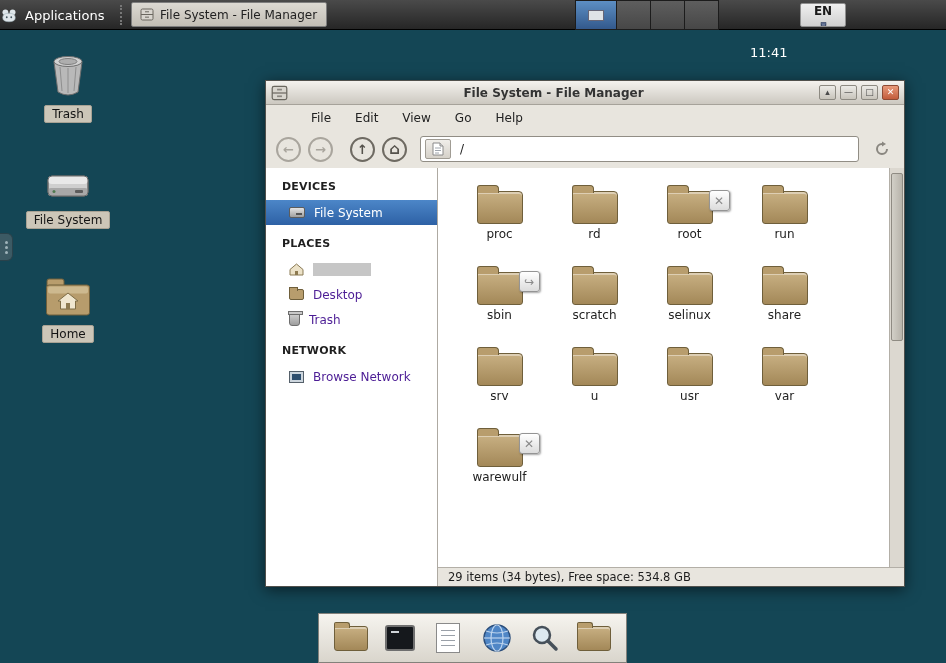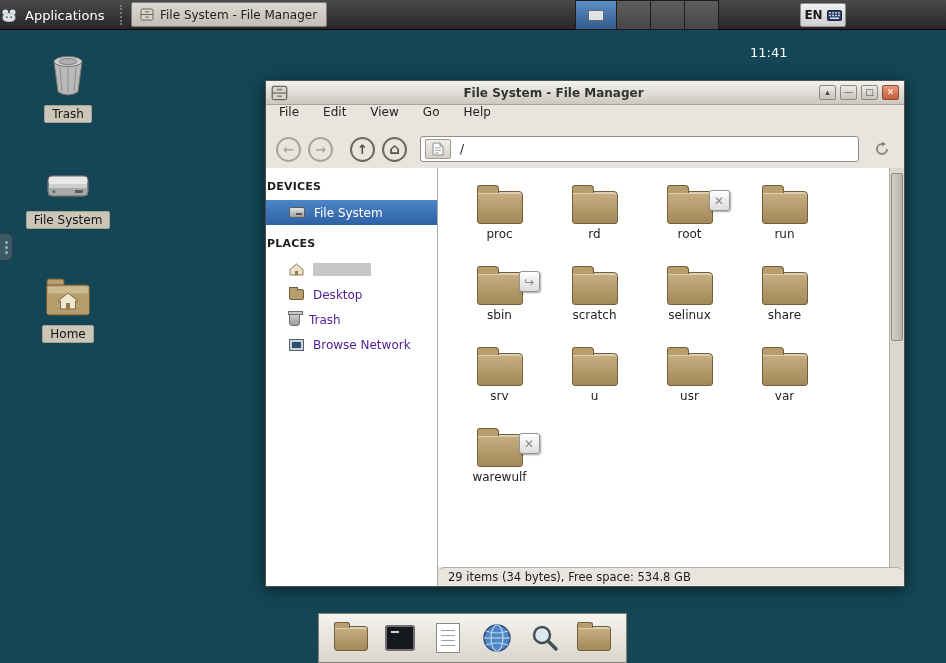--- a/index.html
+++ b/index.html
@@ -17,21 +17,21 @@
     color:#222; font-size:12px; white-space:nowrap; overflow:hidden; }
   .pager { position:absolute; left:575px; top:0; height:30px; display:flex; }
   .ws { height:30px; border:1px solid #1c1c1c; border-left:none; background:linear-gradient(#5e5e5e,#474747);
     display:flex; align-items:center; justify-content:center; }
   .ws:first-child { border-left:1px solid #1c1c1c; }
   .ws.active { background:linear-gradient(#5d8fc4,#33598c); }
   .ws-mini { width:16px; height:11px; background:#dfe3e6; border:1px solid #6a7population0; border:1px solid #667; }
   .clock { position:absolute; left:750px; top:0; height:30px; line-height:30px; font-size:13px; color:#fff;margin-top:38px; }
   .kbd-box { position:absolute; left:800px; top:3px; width:46px; height:24px; background:linear-gradient(#f0f0f0,#cfcfcf);
     border:1px solid #8f8f8f; border-radius:2px; display:flex; align-items:center; justify-content:center; gap:4px;
-    color:#1a1a1a; font-size:12px; font-weight:bold; }
+    color:#1a1a1a; font-size:12px; font-weight:bold;flex-direction:column; }
 
   
   .desk-icon { position:absolute; width:90px; display:flex; flex-direction:column; align-items:center; gap:7px; }
   .desk-label { background:#ccc6b8; color:#141414; font-size:12px; padding:1px 7px; border-radius:2px;
     border:1px solid #a8a294; white-space:nowrap; }
   .edge-handle { position:absolute; left:0; top:233px; width:13px; height:28px; background:#3c5a64;
     border:1px solid #2a424b; border-left:none; border-radius:0 6px 6px 0; display:flex; flex-direction:column;
     align-items:center; justify-content:center; gap:2px; }
   .edge-handle i { width:3px; height:3px; background:#9fb3ba; border-radius:50%; }
 
@@ -39,37 +39,37 @@
   #window { position:absolute; left:265px; top:80px; width:640px; height:507px; background:#e8e5de;
     border:1px solid #50504c; box-shadow:0 3px 14px rgba(0,0,0,.55); }
   .titlebar { height:24px; background:linear-gradient(#f4f2ee,#ccc8c0); border-bottom:1px solid #a6a29a;
     display:flex; align-items:center; padding:0 5px; gap:4px; }
   .titlebar .title { flex:1; text-align:center; font-weight:bold; font-size:12px; color:#333;
     white-space:nowrap; overflow:hidden; }
   .tb-btn { width:17px; height:15px; background:linear-gradient(#ecebe7,#c8c4bb); border:1px solid #8d8a82;
     border-radius:2px; font-size:9px; line-height:13px; text-align:center; color:#4a4a4a; flex:0 0 auto; }
   .tb-btn.close { background:linear-gradient(#e89a7b,#c25c3b); border-color:#8d4a34; color:#fff; }
 
-  .menubar { height:25px; display:flex; gap:24px; padding-left:13px; font-size:12px; color:#222; }
+  .menubar { height:25px; display:flex; align-items:center; gap:24px; padding-left:0; font-size:12px; color:#222;margin-left:45px; }
 
   .toolbar { height:38px; display:flex; align-items:center; padding:0 10px; gap:7px; }
   .nav-btn { width:25px; height:25px; border-radius:50%; border:2px solid #a9a59d; color:#a9a59d;
     display:flex; align-items:center; justify-content:center; font-size:13px; font-weight:bold; flex:0 0 auto; }
   .nav-btn.enabled { border-color:#6e6a62; color:#55524c; }
   .nav-btn.up { margin-left:10px; }
   .path-entry { flex:1; height:26px; background:#fff; border:1px solid #918d85; border-radius:3px;
     display:flex; align-items:center; padding:2px 4px; margin-left:6px; }
   .path-icon-btn { width:26px; height:20px; background:linear-gradient(#f0eeea,#d5d1c9); border:1px solid #a09c94;
     border-radius:2px; display:flex; align-items:center; justify-content:center; }
   .path-text { margin-left:9px; font-size:12px; color:#1a1a1a; }
   .refresh-btn { width:24px; height:24px; display:flex; align-items:center; justify-content:center; margin-left:4px; }
 
   .win-content { position:absolute; top:87px; bottom:19px; left:0; right:0; display:flex; }
   .sidebar { width:172px; background:#fff; border-right:1px solid #aeaaa2; margin-bottom:-19px; overflow:hidden; }
-  .side-header { font-size:11px; font-weight:bold; color:#1f1f1f; padding:12px 12px 7px 1px; letter-spacing:.2px; }
+  .side-header { font-size:11px; font-weight:bold; color:#1f1f1f; padding:12px 12px 7px 16px; letter-spacing:.2px; }
   .side-item { display:flex; align-items:center; gap:9px; height:25px; padding-left:23px; font-size:12px; color:#4c1d95; }
   .side-item.selected { background:linear-gradient(#4c86c8,#2d61a5); color:#fff; }
   .redact { width:58px; height:13px; background:#c6c6c6; }
 
   .mainpane { flex:1; background:#fff; position:relative; overflow:hidden; }
   .filegrid { position:absolute; left:14px; top:6px; display:grid; grid-template-columns:repeat(4,95px); grid-auto-rows:81px; }
   .fcell { display:flex; flex-direction:column; align-items:center; padding-top:8px; }
   .ficon-wrap { position:relative; width:48px; height:42px; display:flex; align-items:flex-end; justify-content:center; }
   .flabel { margin-top:3px; font-size:12px; color:#222; white-space:nowrap; }
 
@@ -86,21 +86,21 @@
   .page-icon::before { content:""; position:absolute; top:-1px; right:-1px; width:9px; height:9px;
     background:linear-gradient(225deg,#cfcfcf 50%,#ffffff 50%); border-left:1px solid #999; border-bottom:1px solid #999; }
   .page-icon::after { content:""; position:absolute; left:5px; right:5px; top:9px; height:21px;
     background:repeating-linear-gradient(#9aa0a8 0 1px, transparent 1px 5px); }
 
   .vscroll { position:absolute; right:0; top:0; bottom:0; width:15px; background:#dcd8d0; border-left:1px solid #b3afa7; }
   .vthumb { position:absolute; left:1px; right:1px; top:5px; height:168px;
     background:linear-gradient(90deg,#d2cfc7,#b7b3aa); border:1px solid #8f8b83; border-radius:2px; }
 
   .statusbar { position:absolute; left:172px; right:0; bottom:0; height:19px; background:#e8e5de;
-    border-top:1px solid #b3afa7; font-size:11.5px; color:#1d1d1d; padding:2px 0 1px 10px;border-radius:7px; }
+    border-top:1px solid #b3afa7; font-size:11.5px; color:#1d1d1d; padding:2px 0 1px 10px; }
 
   
   .mini-drive { width:16px; height:11px; background:linear-gradient(#e4e4e4,#9f9f9f); border:1px solid #5d5d5d;
     border-radius:2px; position:relative; flex:0 0 auto; }
   .mini-drive::after { content:""; position:absolute; right:2px; bottom:2px; width:6px; height:2px; background:#555; }
   .mini-folder { width:15px; height:11px; background:#b89d6d; border:1px solid #6f5f3b; border-radius:1px 2px 2px 2px;
     position:relative; flex:0 0 auto; }
   .mini-folder::before { content:""; position:absolute; top:-3px; left:-1px; width:7px; height:3px; background:#b89d6d;
     border:1px solid #6f5f3b; border-bottom:none; }
   .mini-trash { width:11px; height:13px; background:linear-gradient(#d0d0d0,#9d9d9d); border:1px solid #6e6e6e;
@@ -290,20 +290,21 @@
         <span class="redact"></span>
       </div>
       <div class="side-item">
         <span class="mini-folder"></span>
         <span>Desktop</span>
       </div>
       <div class="side-item">
         <span class="mini-trash"></span>
         <span>Trash</span>
       </div>
+      <div class="side-header">NETWORK</div>
       <div class="side-item">
         <span class="mini-screen"></span>
         <span>Browse Network</span>
       </div>
     </div>
 
     <div class="mainpane">
       <div class="filegrid">
 
         <div class="fcell">

